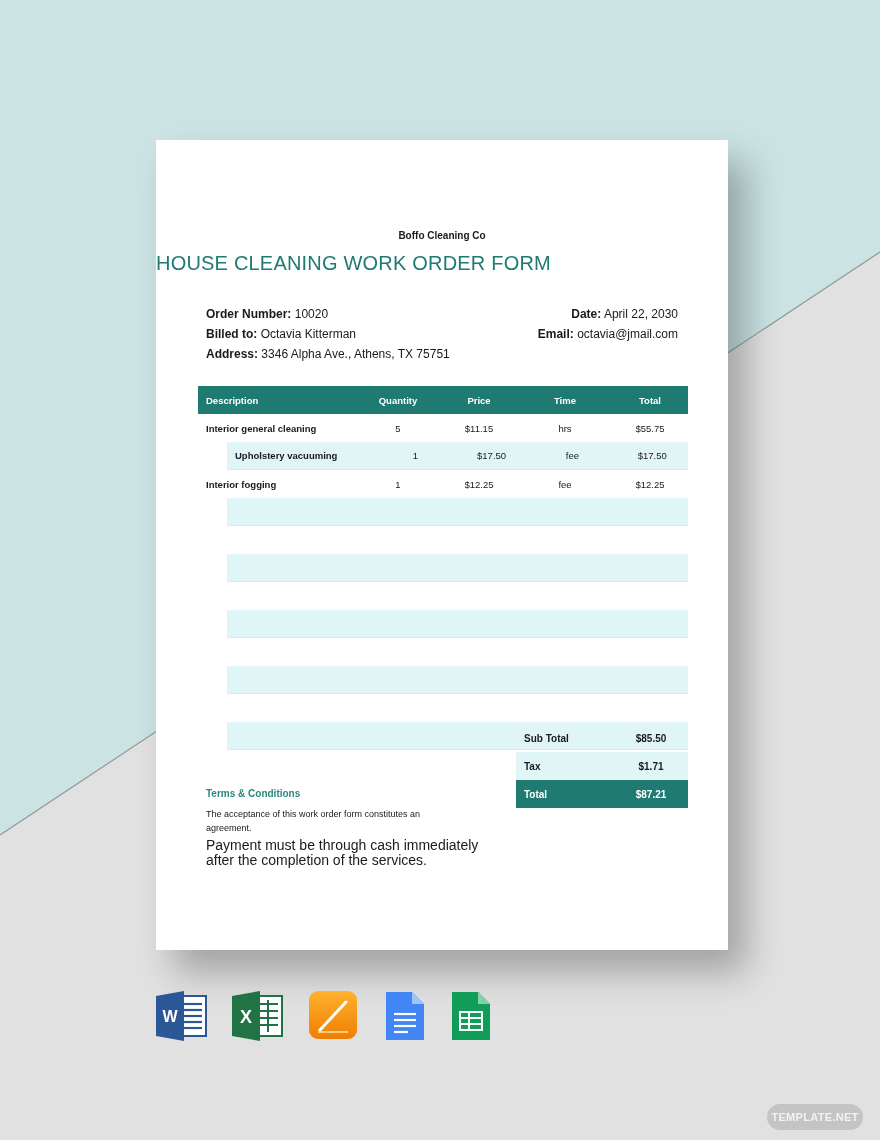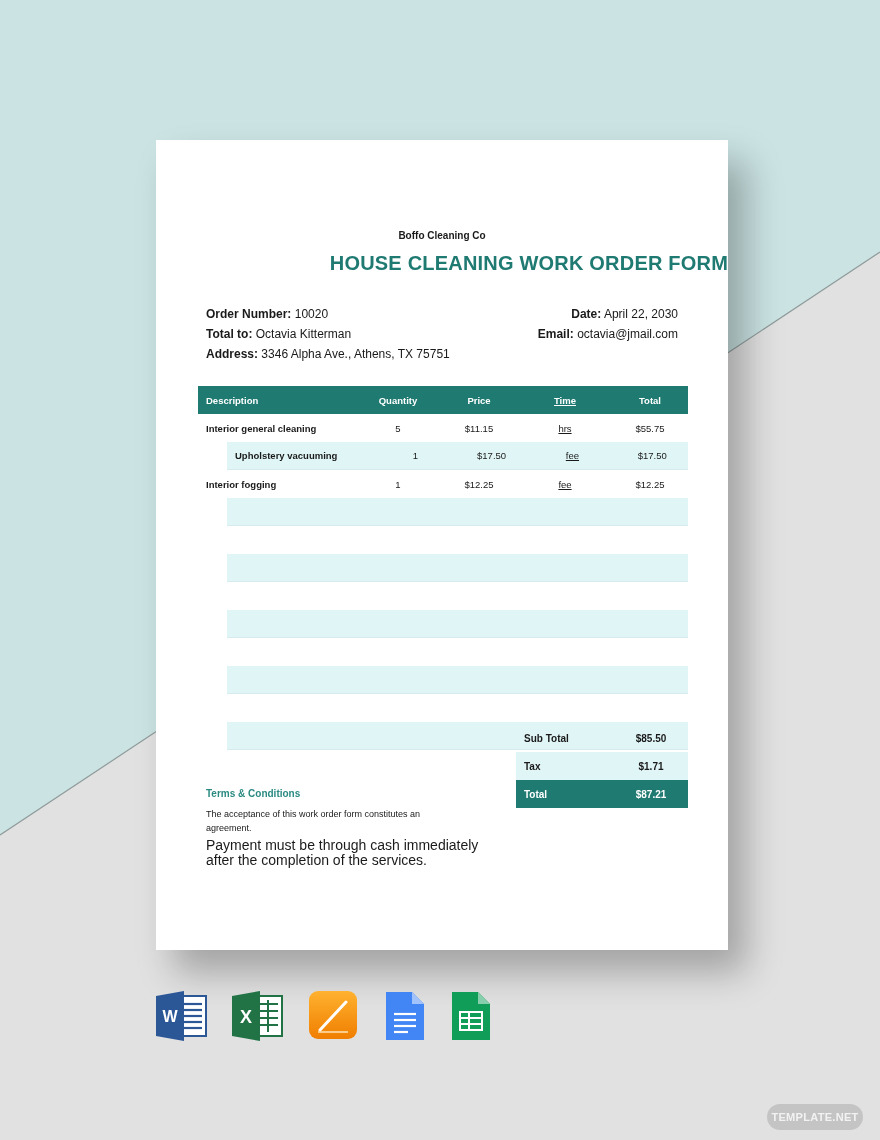--- a/index.html
+++ b/index.html
@@ -20,42 +20,42 @@
   .sheet {
     position: absolute; left: 156px; top: 140px; width: 572px; height: 810px;
     background: #ffffff;
     box-shadow: 18px 22px 34px rgba(0,0,0,0.28);
   }
   .company {
     position: absolute; left: 0; top: 90px; width: 572px; text-align: center;
     font-size: 10px; font-weight: bold; color: #1a1a1a;
   }
   .title {
-    position: absolute; left: 0; top: 112px; width: 572px; text-align: right;
-    font-size: 20px; font-weight: bold; color: #1f7a72; letter-spacing: 0.2px;
+    position: absolute; left: 0; top: 112px; width: 572px; text-align: left;
+    font-size: 20px; font-weight: normal; color: #1f7a72; letter-spacing: 0.2px;
   }
   .meta {
     position: absolute; font-size: 12px; color: #1a1a1a; white-space: nowrap;
   }
   .meta b { font-weight: bold; }
   .meta.right { text-align: right; }
 
   .table {
     position: absolute; left: 42px; top: 246px; width: 490px;
   }
   .trow {
     display: flex; height: 28px; align-items: center; font-size: 9.5px;
   }
   .trow.head { background: #1f7a72; color: #ffffff; font-weight: bold; }
   .trow.body { font-weight: bold; color: #1a1a1a; }
   .trow.alt { background: #e0f5f6; border-bottom: 1px solid #d5ecee; box-sizing: border-box; margin-left: 29px; }
   .c-desc { width: 150px; padding-left: 8px; }
   .c-qty { width: 84px; text-align: center; }
   .c-price { width: 78px; text-align: center; }
-  .c-time { width: 94px; text-align: center; text-decoration: underline; }
+  .c-time { width: 94px; text-align: center; }
   .c-total { width: 76px; text-align: center; }
   .trow.body .c-qty, .trow.body .c-price, .trow.body .c-time, .trow.body .c-total { font-weight: normal; }
 
   .terms-title {
     position: absolute; left: 50px; top: 648px;
     font-size: 10px; font-weight: bold; color: #2a8a82;
   }
   .terms-line {
     position: absolute; left: 50px; font-size: 9px; color: #1a1a1a; white-space: nowrap;
   }
@@ -92,21 +92,21 @@
 
 <div class="sheet">
   <div class="company">Boffo Cleaning Co</div>
   <div class="title">HOUSE CLEANING WORK ORDER FORM</div>
 
   <div class="meta" style="left:50px; top:167px;">
     <b>Order Number:</b>
     <span>10020</span>
   </div>
   <div class="meta" style="left:50px; top:187px;">
-    <b>Total to:</b>
+    <b>Billed to:</b>
     <span>Octavia Kitterman</span>
   </div>
   <div class="meta" style="left:50px; top:207px;">
     <b>Address:</b>
     <span>3346  Alpha Ave., Athens, TX 75751</span>
   </div>
   <div class="meta right" style="right:50px; top:167px;">
     <b>Date:</b>
     <span>April 22, 2030</span>
   </div>

